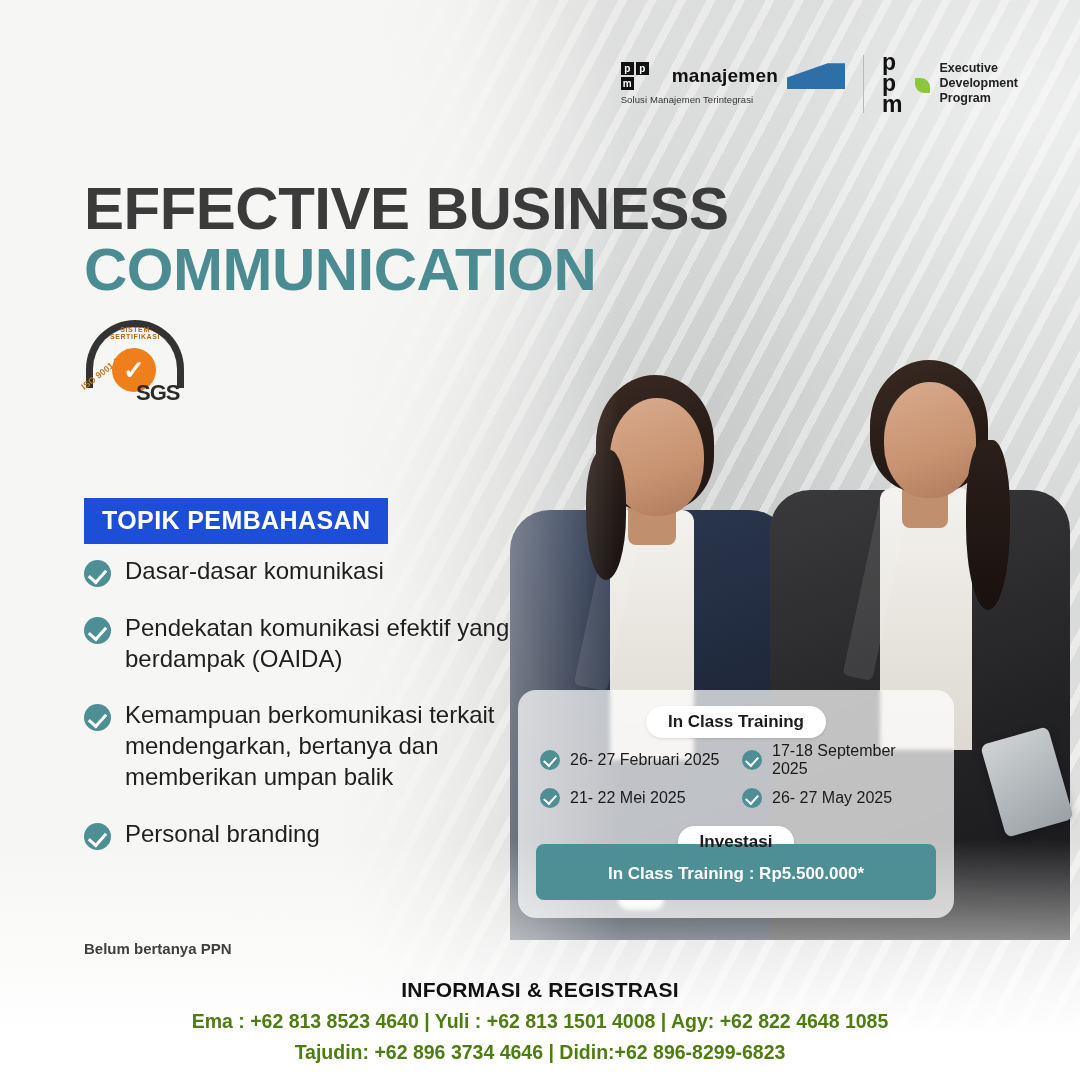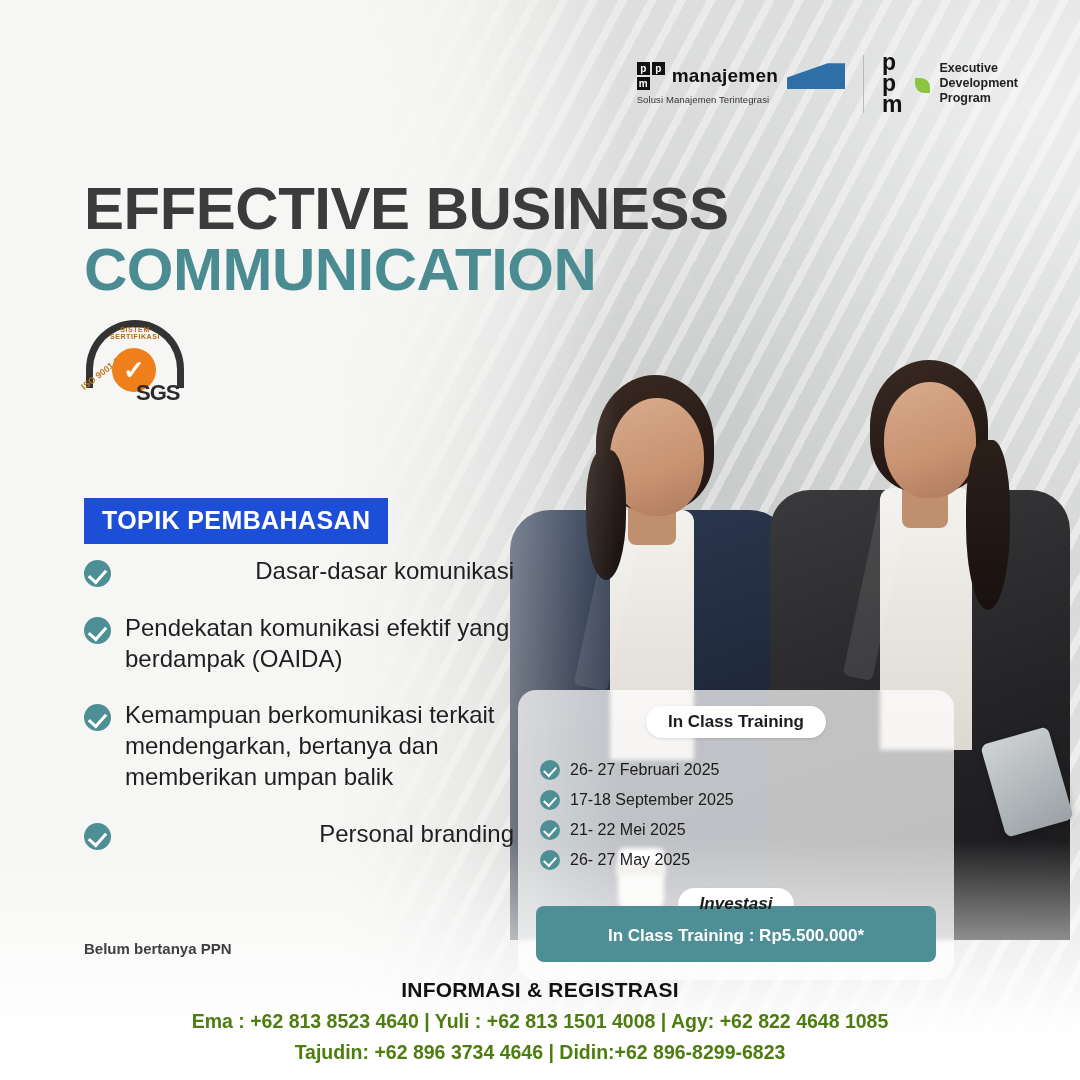--- a/index.html
+++ b/index.html
@@ -98,21 +98,21 @@
     display: flex; align-items: center; gap: 18px;
   }
   .logo-ppm { display: flex; flex-direction: column; align-items: flex-start; }
   .logo-ppm-row { display: flex; align-items: center; gap: 7px; }
   .ppm-mark {
     display: grid; grid-template-columns: 13px 13px; grid-template-rows: 13px 13px;
     gap: 2px;
   }
   .ppm-mark span { background: #111; font-size: 10px; color:#fff; display:flex;align-items:center;justify-content:center; font-weight:700;}
   .ppm-mark .blank { background: transparent; }
-  .logo-word { font-size: 19px; font-weight: 700; color: #111; letter-spacing: .2px; }
+  .logo-word { font-size: 19px; font-weight: 700; color: #111; letter-spacing: .2px; margin-left: 16px; }
   .logo-swoosh {
     width: 58px; height: 26px; background: #2e6fa7;
     clip-path: polygon(0 55%, 70% 0, 100% 0, 100% 100%, 0 100%);
     margin-left: 2px;
   }
   .logo-tag { font-size: 9.5px; color: #333; margin-top: 4px; letter-spacing: .1px; }
   .logo-div { width: 1px; height: 58px; background: #b9b9b9; }
   .logo-edp { display: flex; align-items: center; gap: 10px; }
   .edp-mark { display: flex; flex-direction: column; line-height: .92; }
   .edp-mark b { font-size: 23px; color: #111; letter-spacing: -1px; }
@@ -163,21 +163,21 @@
 
   
   .topic-head {
     position: absolute; left: 84px; top: 498px;
     background: #1d4ed8; color: #fff;
     font-size: 25px; font-weight: 800; letter-spacing: .4px;
     padding: 8px 18px 9px 18px;
   }
   .topics { position: absolute; left: 84px; top: 556px; width: 430px; }
   .topic {
-    display: flex; gap: 14px; align-items: flex-start; margin-bottom: 26px; justify-content: space-between;
+    display: flex; gap: 14px; align-items: flex-start; margin-bottom: 26px;
   }
   .check-ic {
     flex: 0 0 auto; width: 27px; height: 27px; border-radius: 50%;
     background: #4e8e95; position: relative; margin-top: 4px;
   }
   .check-ic:after {
     content: ""; position: absolute; left: 8px; top: 6px;
     width: 8px; height: 14px; border: solid #fff; border-width: 0 3px 3px 0;
     transform: rotate(42deg);
   }
@@ -197,35 +197,35 @@
     padding: 16px 18px 18px 18px;
     backdrop-filter: blur(2px);
   }
   .pill {
     margin: 0 auto; display: block; width: fit-content;
     background: #ffffff; border-radius: 20px;
     padding: 6px 22px; font-size: 17px; font-weight: 700; color: #1c1c1c;
     box-shadow: 0 1px 3px rgba(0,0,0,0.12);
   }
   .dates {
-    display: grid; grid-template-columns: 1fr; gap: 10px 12px;
-    margin-top: 22px; padding: 0 4px;
+    display: grid; grid-template-columns: 1fr 1fr; gap: 10px 12px;
+    margin-top: 4px; padding: 0 4px;
   }
   .date-item { display: flex; align-items: center; gap: 10px; }
   .check-sm {
     flex: 0 0 auto; width: 20px; height: 20px; border-radius: 50%;
     background: #4e8e95; position: relative;
   }
   .check-sm:after {
     content: ""; position: absolute; left: 6px; top: 4px;
     width: 6px; height: 10px; border: solid #fff; border-width: 0 2.5px 2.5px 0;
     transform: rotate(42deg);
   }
   .date-text { font-size: 16px; color: #1b1b1b; font-weight: 500; }
-  .invest-pill { margin-top: 18px; font-style: italic; }
+  .invest-pill { margin-top: 18px; }
   .invest-bar {
     margin-top: -14px;
     background: #4e8e95; color: #fff; border-radius: 8px;
     text-align: center; padding: 20px 10px 16px 10px;
     font-size: 17px; font-weight: 700;
   }
 
   
   .footer {
     position: absolute; left: 0; right: 0; bottom: 16px; text-align: center;

